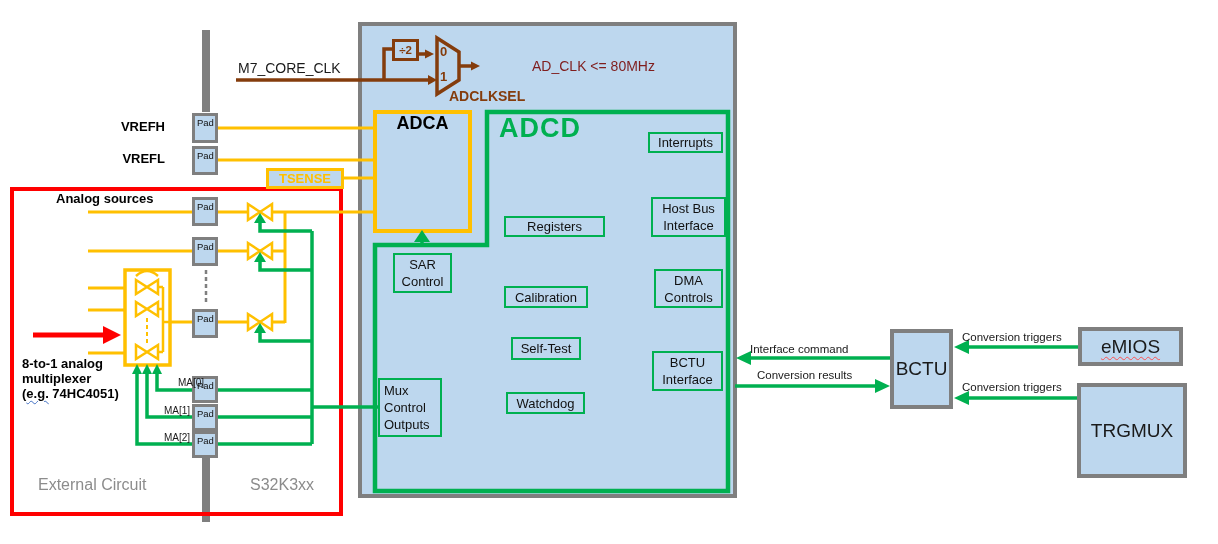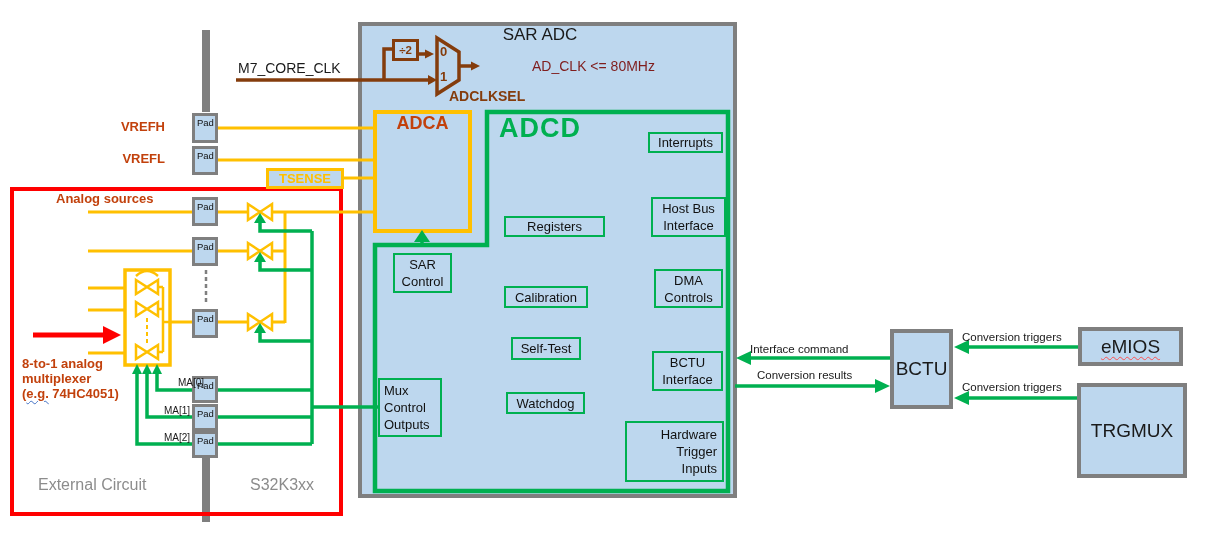--- a/index.html
+++ b/index.html
@@ -8,21 +8,21 @@
   .lbl { position:absolute; box-sizing:border-box; z-index:6; white-space:nowrap; }
   .bar { background:#7f7f7f; z-index:0; }
   .bluebox { background:#bdd7ee; border:4px solid #7f7f7f; }
   .pad { left:192px; width:26px; background:#bdd7ee; border:3px solid #7f7f7f;
          font-size:9.5px; line-height:10px; color:#111; padding:2px 0 8px 2px; z-index:3; }
   .gblk { border:2px solid #00b050; color:#111; font-size:13px; line-height:17px;
           display:flex; align-items:center; justify-content:center; text-align:center;
           white-space:pre-line; z-index:2; }
   .bigbox { background:#bdd7ee; border:4px solid #7f7f7f; display:flex; align-items:center;
             justify-content:center; font-size:19px; color:#1a1a1a; z-index:2; }
-  .orange { color:#c2410c; font-weight:bold; }
+  .orange { color:#000000; font-weight:bold; }
   .brown  { color:#843c0c; font-weight:bold; }
   .grayt  { color:#8c8c8c; }
   .small  { font-size:11.5px; color:#1a1a1a; }
   .wavy-red  { text-decoration:underline wavy #ff5050 1px; text-underline-offset:3px; }
   .wavy-blue { text-decoration:underline wavy #4472c4 1px; text-underline-offset:2px; }
   svg#wires { position:absolute; left:0; top:0; z-index:5; pointer-events:none; }
 </style>
 </head>
 <body>
 
@@ -45,23 +45,20 @@
   <div class="abs gblk" style="left:654px; top:269px; width:69px; height:39px;">DMA
 Controls</div>
   <div class="abs gblk" style="left:504px; top:286px; width:84px; height:22px;">Calibration</div>
   <div class="abs gblk" style="left:511px; top:337px; width:70px; height:23px;">Self-Test</div>
   <div class="abs gblk" style="left:652px; top:351px; width:71px; height:40px;">BCTU
 Interface</div>
   <div class="abs gblk" style="left:506px; top:392px; width:79px; height:22px;">Watchdog</div>
   <div class="abs gblk" style="left:378px; top:378px; width:64px; height:59px; justify-content:flex-start; text-align:left; padding-left:4px;">Mux
 Control
 Outputs</div>
-  <div class="abs gblk" style="left:625px; top:421px; width:99px; height:61px; justify-content:flex-end; text-align:right; padding-right:5px;">Hardware
-Trigger
-Inputs</div>
   <div class="abs gblk" style="left:393px; top:253px; width:59px; height:40px;">SAR
 Control</div>
 
   <div class="abs" style="left:10px; top:187px; width:333px; height:329px; border:4px solid #ff0000; z-index:4;"></div>
 
   <div class="abs" style="left:266px; top:168px; width:78px; height:21px; border:3px solid #ffc000; background:#bdd7ee; display:flex; align-items:center; justify-content:center; font-size:13px; font-weight:bold; color:#ffc000; z-index:5;">TSENSE</div>
 
   <div class="abs pad" style="top:113px; height:30px;">Pad</div>
   <div class="abs pad" style="top:146px; height:29px;">Pad</div>
   <div class="abs pad" style="top:197px; height:29px;">Pad</div>
@@ -158,21 +155,20 @@
       <polygon points="425,49.5 425,58.5 434,54"></polygon>
       <polygon points="471,61.5 471,70.5 480,66"></polygon>
     </g>
 
     <g>
       <line x1="33" y1="335" x2="103" y2="335" stroke="#ff0000" stroke-width="5"></line>
       <polygon points="103,326 103,344 121,335" fill="#ff0000"></polygon>
     </g>
   </svg>
 
-  <div class="lbl" style="left:455px; top:25px; width:170px; text-align:center; font-size:17px; color:#1a1a1a;">SAR ADC</div>
   <div class="lbl" style="left:238px; top:60px; font-size:14px; color:#1a1a1a;">M7_CORE_CLK</div>
   <div class="lbl" style="left:484px; top:58px; font-size:14px; color:#7f1d1d;margin-left:48px;">AD_CLK &lt;= 80MHz</div>
   <div class="lbl brown" style="left:449px; top:88px; font-size:14px;">ADCLKSEL</div>
   <div class="lbl brown" style="left:440px; top:44px; font-size:13px;">0</div>
   <div class="lbl brown" style="left:440px; top:69px; font-size:13px;">1</div>
 
   <div class="lbl orange" style="left:103px; top:119px; width:62px; text-align:right; font-size:13px;">VREFH</div>
   <div class="lbl orange" style="left:103px; top:151px; width:62px; text-align:right; font-size:13px;">VREFL</div>
   <div class="lbl orange" style="left:56px; top:191px; font-size:13px;">Analog sources</div>
 

